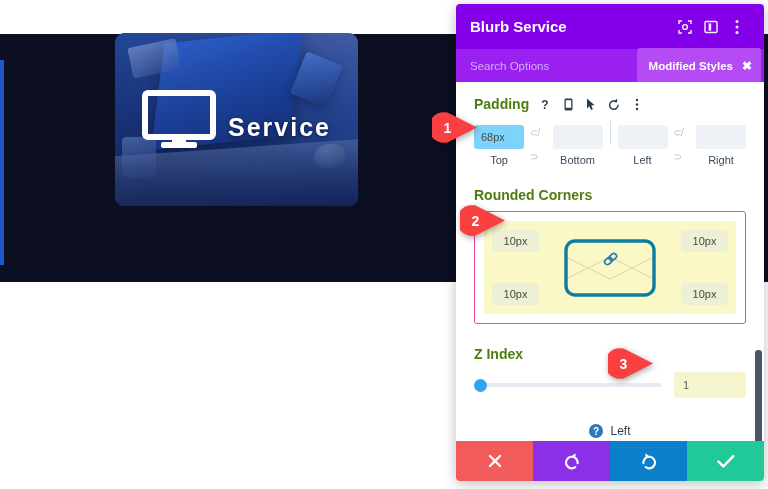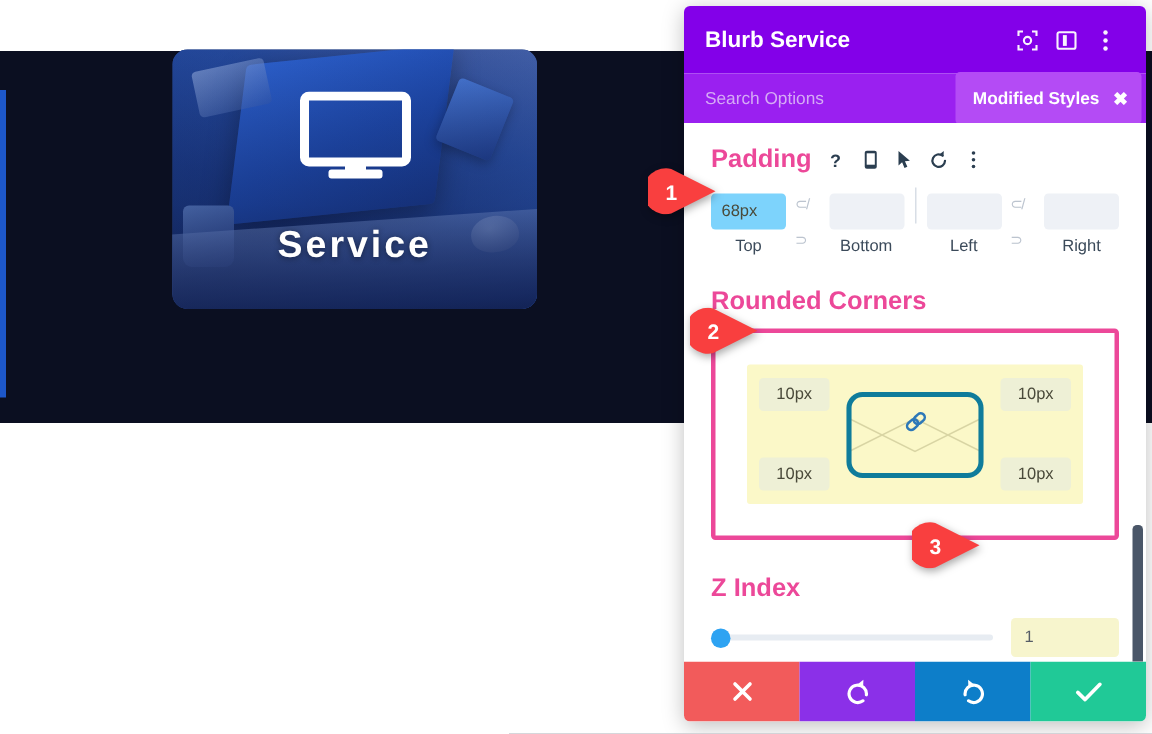--- a/index.html
+++ b/index.html
@@ -101,21 +101,21 @@
     background: linear-gradient(160deg, rgba(160,185,235,.6), rgba(60,95,175,.35));
     transform: rotate(-12deg);
   }
   #blurb-overlay {
     position: absolute; inset: 0;
     background: linear-gradient(180deg, rgba(14,28,74,.10) 0%, rgba(14,28,74,.30) 60%, rgba(10,20,58,.55) 100%);
   }
   #blurb-inner {
     position: absolute; inset: 0;
     display: flex;
-    flex-direction: column;
+    flex-direction: row;
     align-items: center;
     justify-content: center;
     gap: 12px;
   }
   #monitor-icon { width: 74px; height: 60px; display:block; }
   #blurb-title {
     color: #ffffff;
     font-size: 25px;
     font-weight: 700;
     letter-spacing: 2px;
@@ -199,22 +199,22 @@
   
   #panel-body {
     flex: 1 1 auto;
     background: #ffffff;
     padding: 14px 18px 10px 18px;
     position: relative;
     overflow: hidden;
   }
 
   .field-label {
-    font-size: 17px;
-    color: #ec4899;
+    font-size: 14px;
+    color: #4d7c0f;
     font-weight: 600;
     margin-bottom: 8px;
   }
 
   
   #padding-head {
     display: flex;
     align-items: center;
     gap: 9px;
     margin-bottom: 9px;
@@ -264,23 +264,23 @@
     color: #bcc4cf;
     padding: 0 6px;
     cursor: pointer;
     letter-spacing: -1px;
     line-height: 24px;
   }
 
   
   #rounded-section { margin-top: 18px; }
   #corner-box {
-    border: 3px solid #ec4899;
+    border: 1px solid #ec4899;
     border-radius: 3px;
-    padding: 21px;
+    padding: 9px;
   }
   #corner-stage {
     position: relative;
     height: 93px;
     background: #fbf8c8;
     border-radius: 2px;
   }
   .corner-input {
     position: absolute;
     width: 47px; height: 22px;

